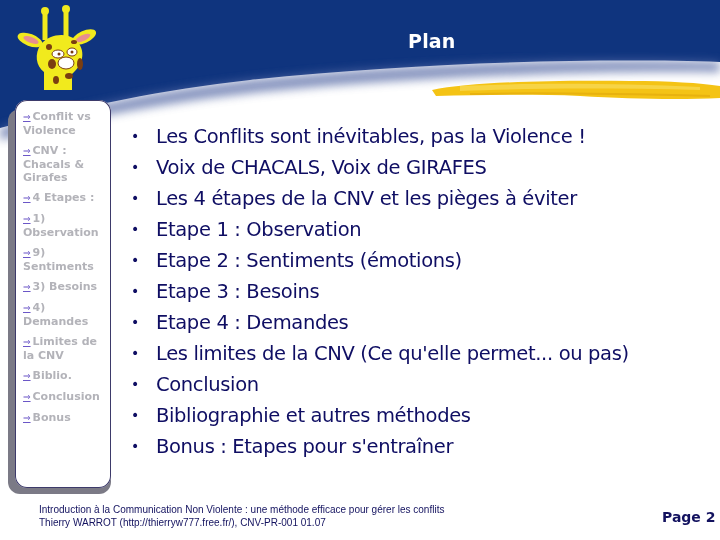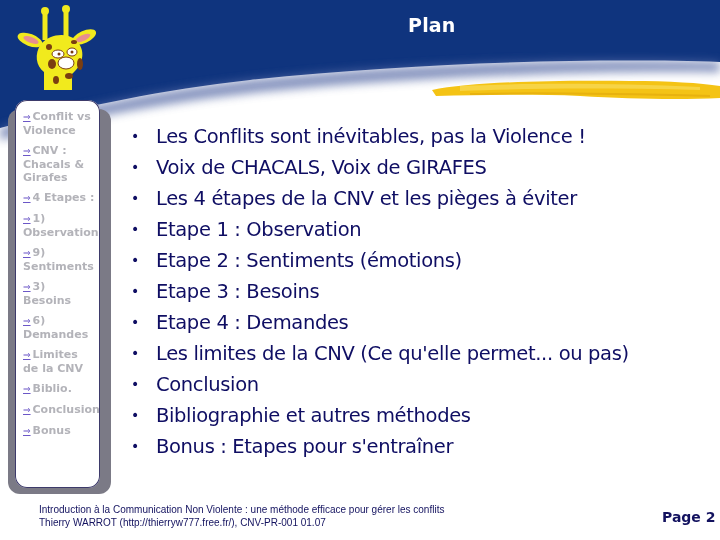--- a/index.html
+++ b/index.html
@@ -1,22 +1,22 @@
 <!DOCTYPE html>
 <html><head>
 <meta charset="utf-8">
 <style>
   html, body { margin:0; padding:0; }
   body { width:720px; height:540px; position:relative; overflow:hidden; background:#ffffff; font-family:"DejaVu Sans", sans-serif; }
   .header-bg { position:absolute; left:0; top:0; width:720px; height:200px; }
   .logo { position:absolute; left:14px; top:2px; width:86px; height:90px; }
-  .title { position:absolute; left:408px; top:14px; color:#ffffff; font-weight:bold; font-size:19px; letter-spacing:0.2px; }
+  .title { position:absolute; left:408px; top:30px; color:#ffffff; font-weight:bold; font-size:19px; letter-spacing:0.2px; }
   .brush { position:absolute; left:430px; top:78px; width:292px; height:26px; }
   .nav-shadow { position:absolute; left:8px; top:109px; width:103px; height:385px; background:#7b7a86; border-radius:12px; }
-  .nav-panel { position:absolute; left:15px; top:100px; width:85px; height:388px; background:#ffffff; border-radius:12px; box-shadow: 0 0 0 1px #3d3a6a inset; }
+  .nav-panel { position:absolute; left:15px; top:100px; width:96px; height:388px; background:#ffffff; border-radius:12px; box-shadow: 0 0 0 1px #3d3a6a inset; }
   .nav-list { list-style:none; margin:0; padding:10px 4px 0 8px; }
   .nav-item { font-size:11px; line-height:13px; font-weight:bold; color:#b3b3b9; margin-bottom:7px; cursor:pointer; }
   .nav-arrow { color:#6b57c7; font-size:9px; text-decoration:underline; margin-right:2px; font-weight:normal; }
   .bullets { position:absolute; left:131px; top:121px; margin:0; padding:0; list-style:none; }
   .bullet { font-size:19.5px; line-height:30px; color:#0f0e63; white-space:nowrap; font-family:"DejaVu Sans", sans-serif; letter-spacing:-0.35px; }
   .bullet-dot { display:inline-block; width:25px; font-size:14px; vertical-align:2px; }
   .footer { position:absolute; left:39px; top:504px; font-family:"Liberation Sans", sans-serif; font-size:10px; line-height:12.5px; color:#13125f; }
   .page-num { position:absolute; left:662px; top:509px; font-family:"DejaVu Sans", sans-serif; font-size:14px; font-weight:bold; color:#13125f; }
 </style>
 </head>
@@ -70,21 +70,21 @@
 
 <div class="nav-shadow"></div>
 <div class="nav-panel">
   <ul class="nav-list">
     <li class="nav-item"><span class="nav-arrow">⇒</span><span>Conflit vs Violence</span></li>
     <li class="nav-item"><span class="nav-arrow">⇒</span><span>CNV : Chacals &amp; Girafes</span></li>
     <li class="nav-item"><span class="nav-arrow">⇒</span><span>4 Etapes :</span></li>
     <li class="nav-item"><span class="nav-arrow">⇒</span><span>1) Observation</span></li>
     <li class="nav-item"><span class="nav-arrow">⇒</span><span>9) Sentiments</span></li>
     <li class="nav-item"><span class="nav-arrow">⇒</span><span>3) Besoins</span></li>
-    <li class="nav-item"><span class="nav-arrow">⇒</span><span>6) Demandes</span></li>
+    <li class="nav-item"><span class="nav-arrow">⇒</span><span>4) Demandes</span></li>
     <li class="nav-item"><span class="nav-arrow">⇒</span><span>Limites de la CNV</span></li>
     <li class="nav-item"><span class="nav-arrow">⇒</span><span>Biblio.</span></li>
     <li class="nav-item"><span class="nav-arrow">⇒</span><span>Conclusion</span></li>
     <li class="nav-item"><span class="nav-arrow">⇒</span><span>Bonus</span></li>
   </ul>
 </div>
 
 <ul class="bullets">
   <li class="bullet"><span class="bullet-dot">•</span><span>Les Conflits sont inévitables, pas la Violence !</span></li>
   <li class="bullet"><span class="bullet-dot">•</span><span>Voix de CHACALS, Voix de GIRAFES</span></li>

